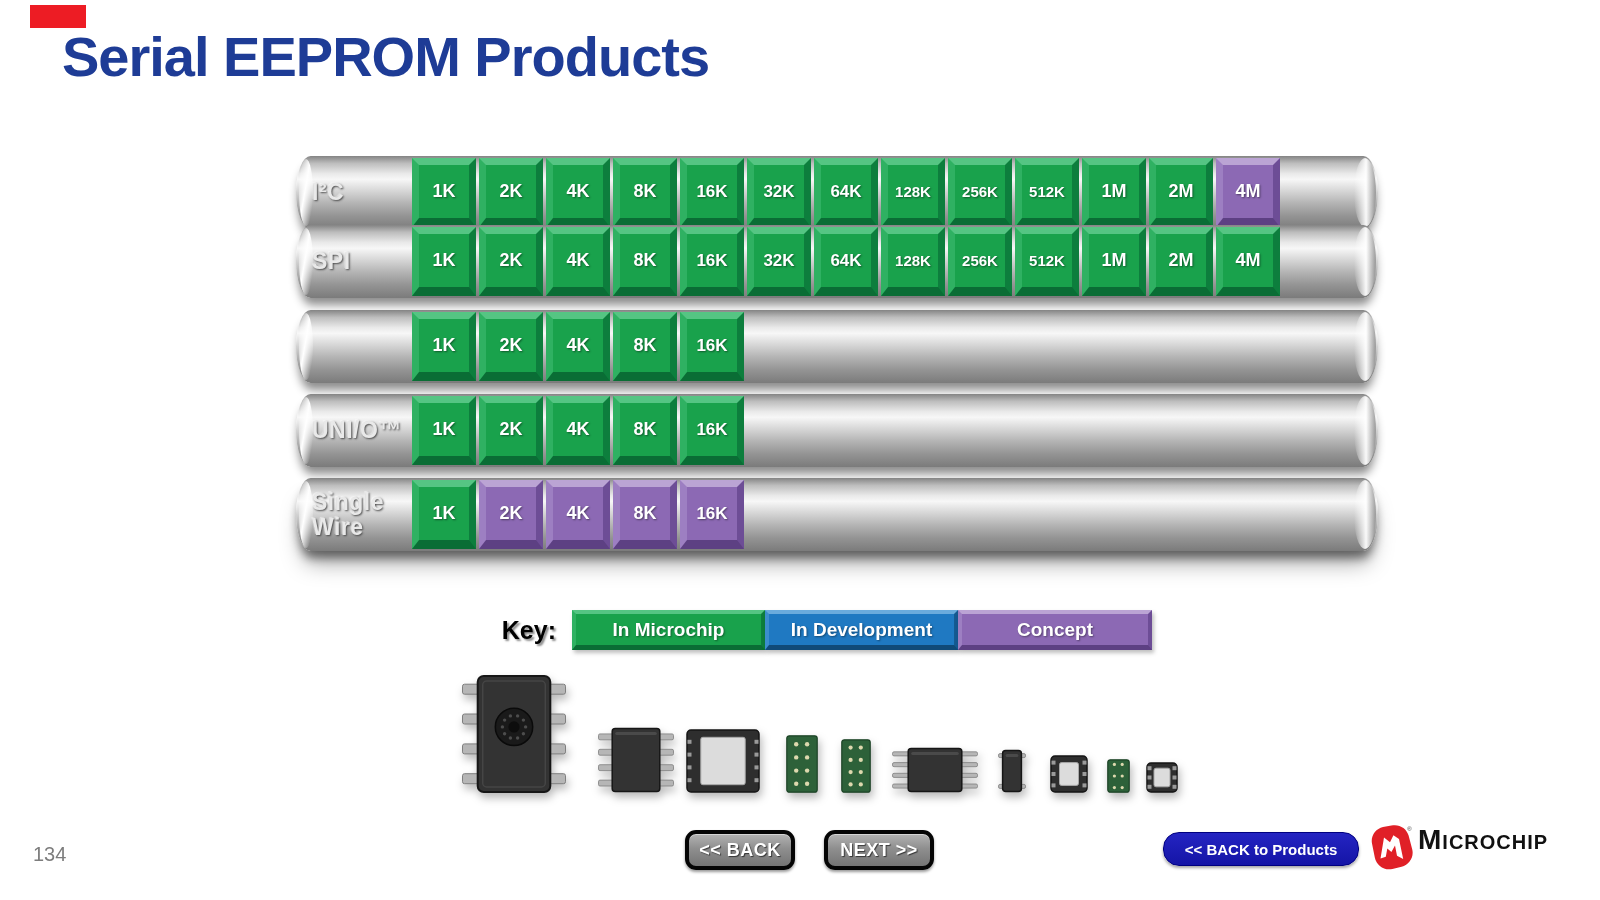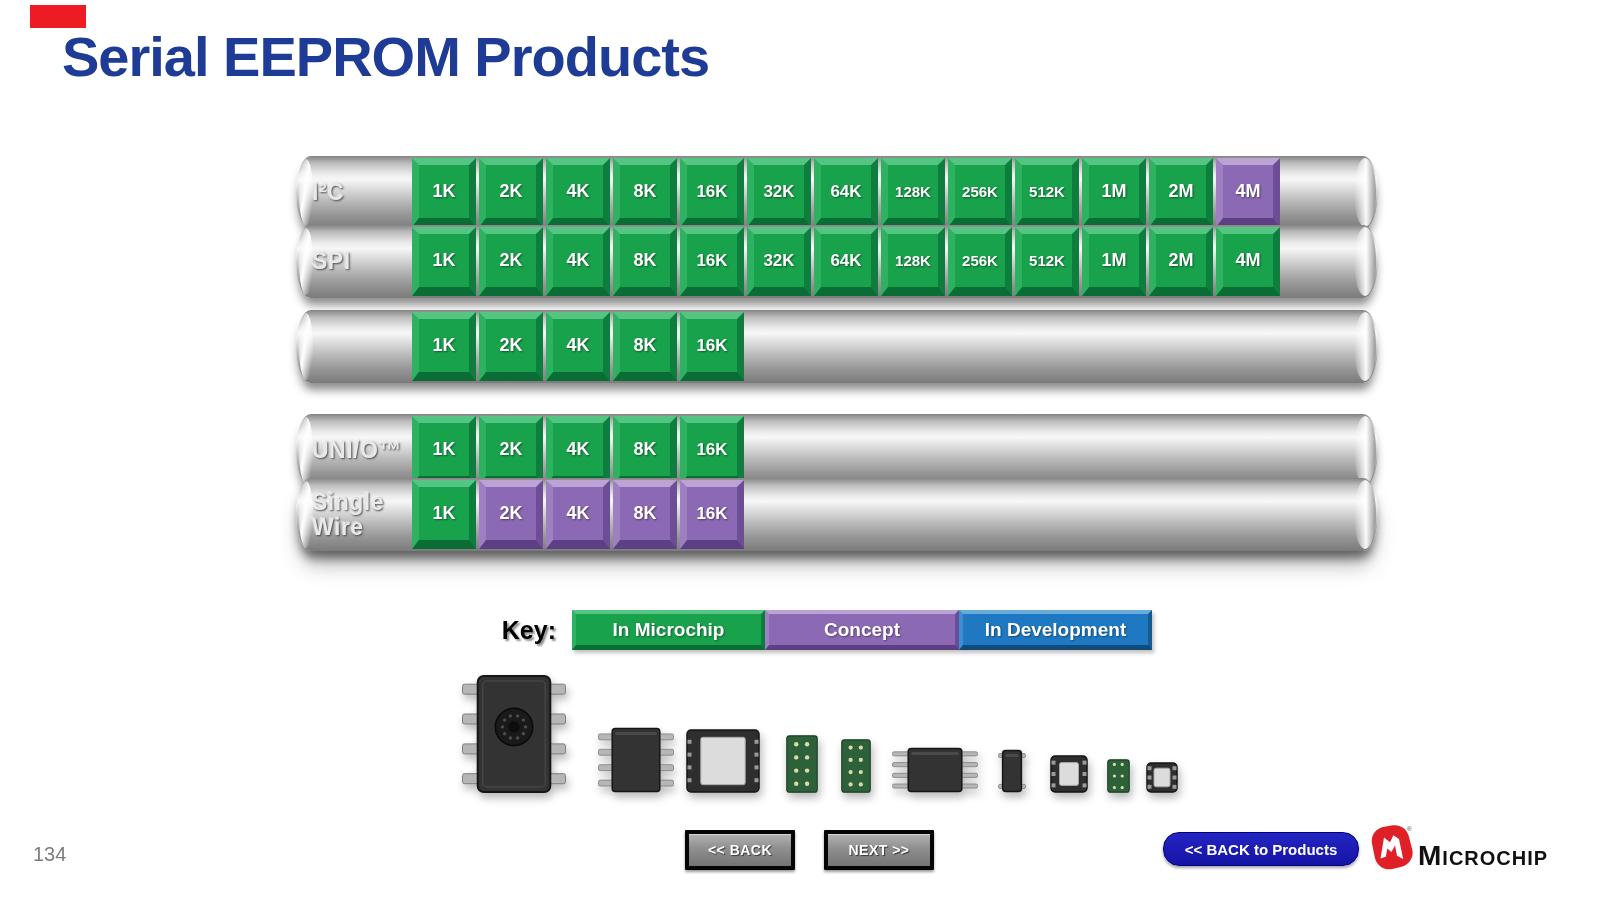--- a/index.html
+++ b/index.html
@@ -38,33 +38,33 @@
   #legend-items{position:absolute;left:572px;top:610px;display:flex;}
   .legend-item{height:40px;box-sizing:border-box;border-style:solid;border-width:4px 4px 5px 4px;
        display:flex;align-items:center;justify-content:center;color:#fff;font-weight:700;font-size:19px;
        text-shadow:1px 1px 2px rgba(0,0,0,0.4);box-shadow:2px 3px 4px rgba(0,0,0,0.25);}
 
   
   .package{position:absolute;filter:drop-shadow(2px 5px 4px rgba(0,0,0,0.28));}
 
   
   .navbtn{position:absolute;box-sizing:border-box;background:linear-gradient(180deg,#b3b3b3,#8f8f8f 45%,#747474);
-       border:4px solid #050505;border-radius:1px;color:#fff;font-family:"Liberation Sans",sans-serif;
-       font-weight:700;font-size:14px;letter-spacing:0.5px;text-shadow:1px 1px 1px rgba(0,0,0,0.6);
+       border:4px solid #050505;border-radius:11px;color:#fff;font-family:"Liberation Sans",sans-serif;
+       font-weight:700;font-size:18px;letter-spacing:0.5px;text-shadow:1px 1px 1px rgba(0,0,0,0.6);
        display:flex;align-items:center;justify-content:center;cursor:pointer;
        box-shadow:0 2px 3px rgba(0,0,0,0.4), inset 0 1px 0 rgba(255,255,255,0.45);}
   #back-btn{left:685px;top:830px;width:110px;height:40px;}
   #next-btn{left:824px;top:830px;width:110px;height:40px;}
   #btp-btn{position:absolute;left:1163px;top:832px;width:196px;height:34px;box-sizing:border-box;
        background:linear-gradient(180deg,#2424c2,#1414a6);border:1px solid #000080;border-radius:16px;
        color:#fff;font-family:"Liberation Sans",sans-serif;font-weight:700;font-size:15px;cursor:pointer;
        display:flex;align-items:center;justify-content:center;box-shadow:0 2px 3px rgba(0,0,0,0.35);}
 
   
-  #logo{position:absolute;left:1368px;top:824px;display:flex;align-items:flex-end;}
+  #logo{position:absolute;left:1368px;top:824px;display:flex;align-items:flex-start;}
   #logo-text{font-weight:700;font-size:28px;color:#111;font-variant:small-caps;letter-spacing:1px;margin-left:4px;}
 
   #page-number{position:absolute;left:33px;top:843px;font-size:20px;color:#7d7d7d;}
 </style>
 </head>
 <body>
 
 <div id="stage">
 
   <div id="accent" style="background: rgb(237, 28, 36);"></div>
@@ -110,21 +110,21 @@
       </div>
       <div class="bar" style="top: 310px;">
         <div class="blocks">
           <div class="block" style="font-size: 18px; background: rgb(25, 162, 76); border-color: rgb(85, 197, 131) rgb(13, 126, 61) rgb(10, 109, 53) rgb(47, 177, 98);">1K</div>
           <div class="block" style="font-size: 18px; background: rgb(25, 162, 76); border-color: rgb(85, 197, 131) rgb(13, 126, 61) rgb(10, 109, 53) rgb(47, 177, 98);">2K</div>
           <div class="block" style="font-size: 18px; background: rgb(25, 162, 76); border-color: rgb(85, 197, 131) rgb(13, 126, 61) rgb(10, 109, 53) rgb(47, 177, 98);">4K</div>
           <div class="block" style="font-size: 18px; background: rgb(25, 162, 76); border-color: rgb(85, 197, 131) rgb(13, 126, 61) rgb(10, 109, 53) rgb(47, 177, 98);">8K</div>
           <div class="block" style="font-size: 17px; background: rgb(25, 162, 76); border-color: rgb(85, 197, 131) rgb(13, 126, 61) rgb(10, 109, 53) rgb(47, 177, 98);">16K</div>
         </div>
       </div>
-      <div class="bar" style="top: 414px;">
+      <div class="bar" style="top: 394px;">
         <div class="row-label">UNI/O™</div>
         <div class="blocks">
           <div class="block" style="font-size: 18px; background: rgb(25, 162, 76); border-color: rgb(85, 197, 131) rgb(13, 126, 61) rgb(10, 109, 53) rgb(47, 177, 98);">1K</div>
           <div class="block" style="font-size: 18px; background: rgb(25, 162, 76); border-color: rgb(85, 197, 131) rgb(13, 126, 61) rgb(10, 109, 53) rgb(47, 177, 98);">2K</div>
           <div class="block" style="font-size: 18px; background: rgb(25, 162, 76); border-color: rgb(85, 197, 131) rgb(13, 126, 61) rgb(10, 109, 53) rgb(47, 177, 98);">4K</div>
           <div class="block" style="font-size: 18px; background: rgb(25, 162, 76); border-color: rgb(85, 197, 131) rgb(13, 126, 61) rgb(10, 109, 53) rgb(47, 177, 98);">8K</div>
           <div class="block" style="font-size: 17px; background: rgb(25, 162, 76); border-color: rgb(85, 197, 131) rgb(13, 126, 61) rgb(10, 109, 53) rgb(47, 177, 98);">16K</div>
         </div>
       </div>
       <div class="bar last" style="top: 478px;">
@@ -135,22 +135,22 @@
           <div class="block" style="font-size: 18px; background: rgb(140, 105, 180); border-color: rgb(187, 164, 212) rgb(109, 77, 150) rgb(93, 64, 131) rgb(157, 127, 194);">4K</div>
           <div class="block" style="font-size: 18px; background: rgb(140, 105, 180); border-color: rgb(187, 164, 212) rgb(109, 77, 150) rgb(93, 64, 131) rgb(157, 127, 194);">8K</div>
           <div class="block" style="font-size: 17px; background: rgb(140, 105, 180); border-color: rgb(187, 164, 212) rgb(109, 77, 150) rgb(93, 64, 131) rgb(157, 127, 194);">16K</div>
         </div>
       </div>
     </div>
 
   <div id="legend-label">Key:</div>
   <div id="legend-items">
       <div class="legend-item" style="width: 193px; background: rgb(25, 162, 76); border-color: rgb(85, 197, 131) rgb(13, 126, 61) rgb(10, 109, 53) rgb(47, 177, 98);">In Microchip</div>
+      <div class="legend-item" style="width: 193px; background: rgb(31, 121, 194); border-color: rgb(106, 171, 221) rgb(21, 90, 145) rgb(16, 74, 120) rgb(60, 142, 205);">In Development</div>
       <div class="legend-item" style="width: 194px; background: rgb(140, 105, 180); border-color: rgb(187, 164, 212) rgb(109, 77, 150) rgb(93, 64, 131) rgb(157, 127, 194);">Concept</div>
-      <div class="legend-item" style="width: 193px; background: rgb(31, 121, 194); border-color: rgb(106, 171, 221) rgb(21, 90, 145) rgb(16, 74, 120) rgb(60, 142, 205);">In Development</div>
     </div>
 
   <div id="packages">
       <div class="package" style="left: 462px; top: 675px;"><svg width="104" height="118" viewBox="0 0 104 118" xmlns="http://www.w3.org/2000/svg">
           <rect x="0.5" y="9.2" width="17.7" height="10" rx="2" fill="#b6b6b6" stroke="#7f7f7f"></rect>
           <rect x="85.8" y="9.2" width="17.7" height="10" rx="2" fill="#b6b6b6" stroke="#7f7f7f"></rect>
           <rect x="0.5" y="39.0" width="17.7" height="10" rx="2" fill="#b6b6b6" stroke="#7f7f7f"></rect>
           <rect x="85.8" y="39.0" width="17.7" height="10" rx="2" fill="#b6b6b6" stroke="#7f7f7f"></rect>
           <rect x="0.5" y="68.9" width="17.7" height="10" rx="2" fill="#b6b6b6" stroke="#7f7f7f"></rect>
           <rect x="85.8" y="68.9" width="17.7" height="10" rx="2" fill="#b6b6b6" stroke="#7f7f7f"></rect>

